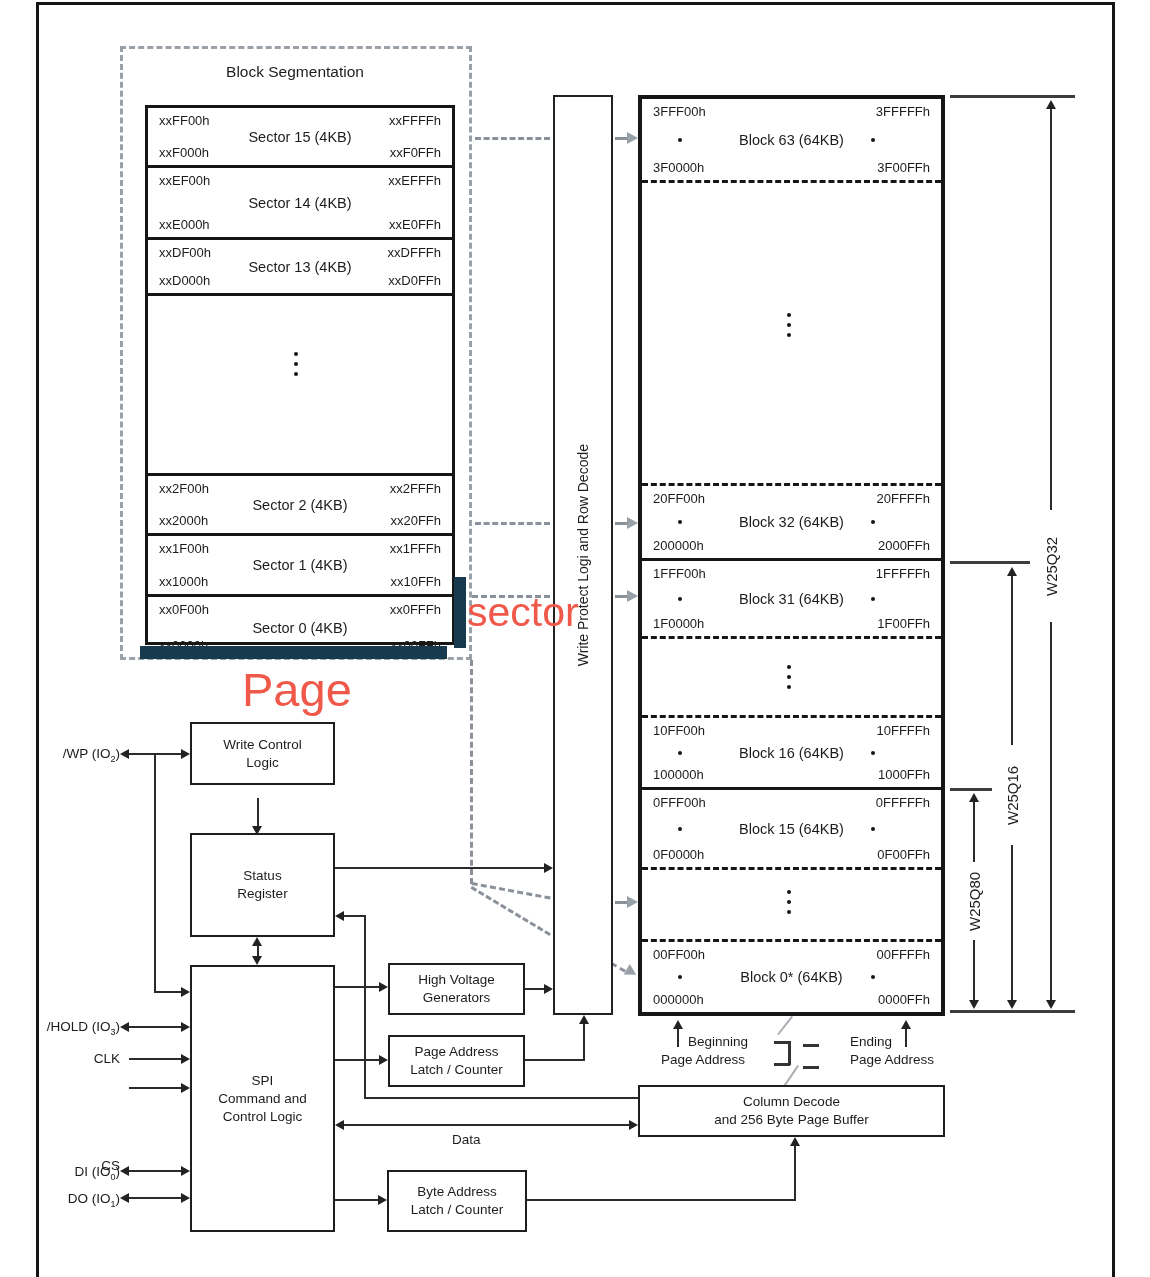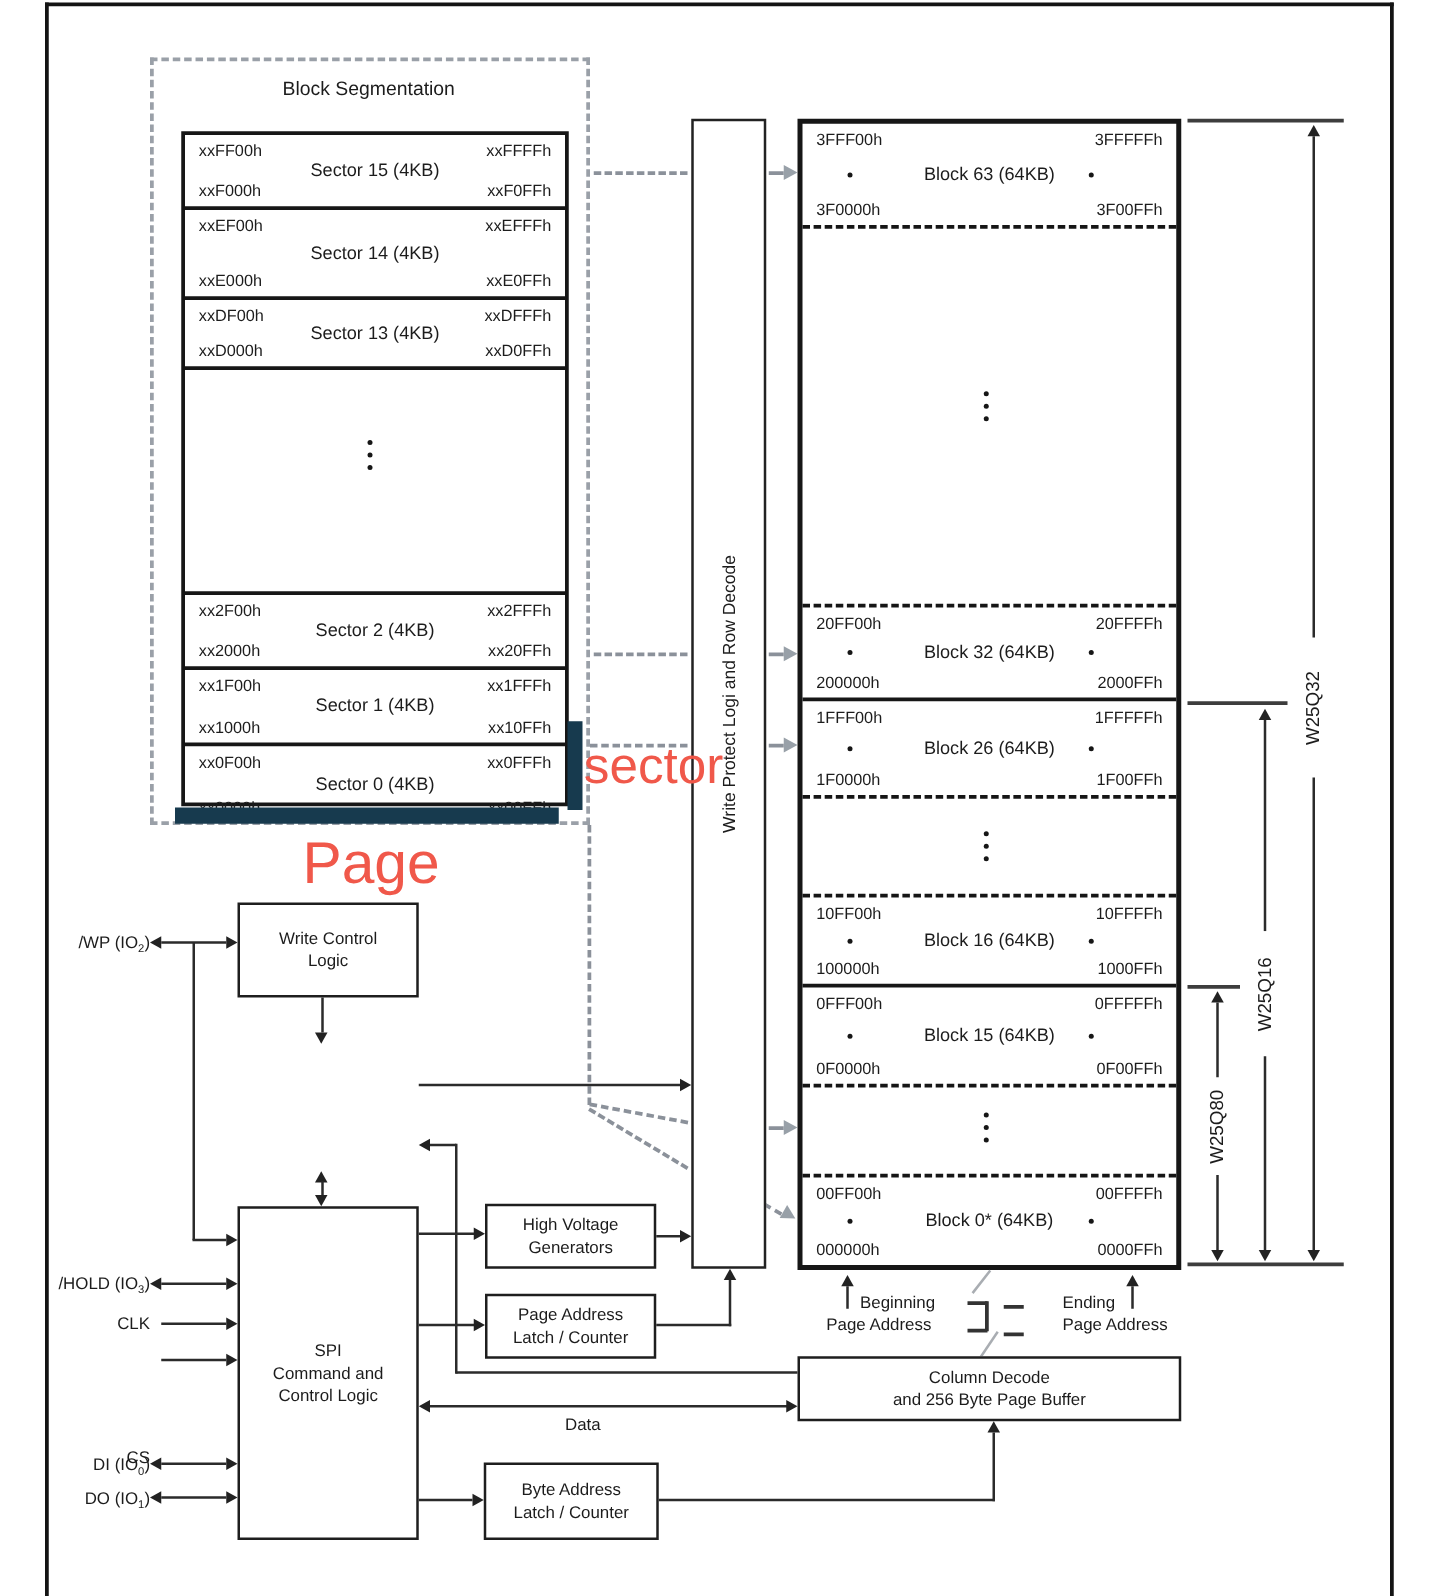--- a/index.html
+++ b/index.html
@@ -154,21 +154,21 @@
       <span class="addr tr">20FFFFh</span>
       <span class="rowlabel">Block 32 (64KB)</span>
       <span class="addr bl">200000h</span>
       <span class="addr br">2000FFh</span>
       <i class="dot dl"></i>
         <i class="dot dr"></i>
     </div>
     <div class="brow" style="top:462px;height:78px;border-bottom:3px dashed #161616;">
       <span class="addr tl">1FFF00h</span>
       <span class="addr tr">1FFFFFh</span>
-      <span class="rowlabel">Block 26 (64KB)</span>
+      <span class="rowlabel">Block 31 (64KB)</span>
       <span class="addr bl">1F0000h</span>
       <span class="addr br">1F00FFh</span>
       <i class="dot dl"></i>
         <i class="dot dr"></i>
     </div>
     <div class="brow" style="top:540px;height:79px;border-bottom:3px dashed #161616;"></div>
     <div class="brow" style="top:619px;height:72px;border-bottom:3px solid #161616;">
       <span class="addr tl">10FF00h</span>
       <span class="addr tr">10FFFFh</span>
       <span class="rowlabel">Block 16 (64KB)</span>
@@ -246,23 +246,27 @@
   <div class="abs" style="left:850px;top:1052px;font-size:13.5px;">Page Address</div>
 
   <div class="thin" style="left:793px;top:1017px;width:23px;transform:rotate(128deg);"></div>
   <div class="thin" style="left:799px;top:1066px;width:27px;transform:rotate(124deg);"></div>
   <div class="dk" style="left:774px;top:1041px;width:16px;height:2.5px;"></div>
   <div class="dk" style="left:788px;top:1041px;width:2.5px;height:24px;"></div>
   <div class="dk" style="left:774px;top:1063px;width:16px;height:2.5px;"></div>
   <div class="dk" style="left:803px;top:1044px;width:16px;height:2.5px;"></div>
   <div class="dk" style="left:803px;top:1066px;width:16px;height:2.5px;"></div>
 
-  <div class="box" style="left:190px;top:722px;width:145px;height:76px;">
+  <div class="box" style="left:190px;top:722px;width:145px;height:63px;">
     <span>Write Control</span>
     <span>Logic</span>
+  </div>
+  <div class="box" style="left:190px;top:833px;width:145px;height:104px;">
+    <span>Status</span>
+    <span>Register</span>
   </div>
   <div class="box" style="left:388px;top:963px;width:137px;height:52px;">
     <span>High Voltage</span>
     <span>Generators</span>
   </div>
   <div class="box" style="left:190px;top:965px;width:145px;height:267px;">
     <span>SPI</span>
     <span>Command and</span>
     <span>Control Logic</span>
   </div>

